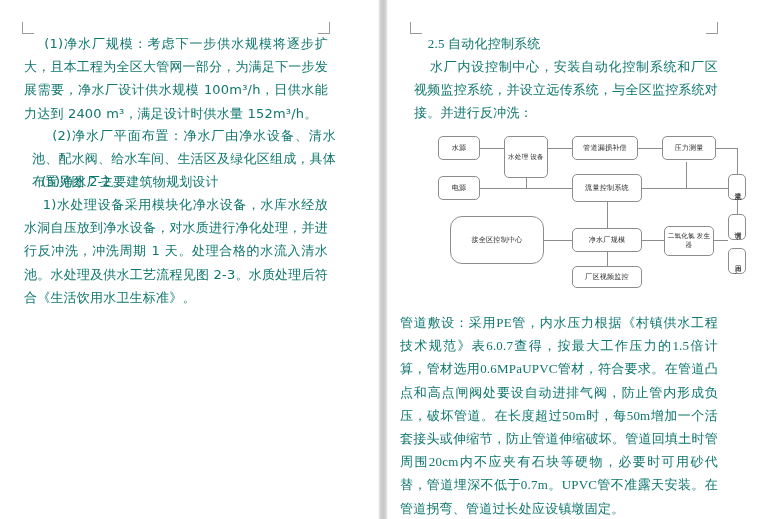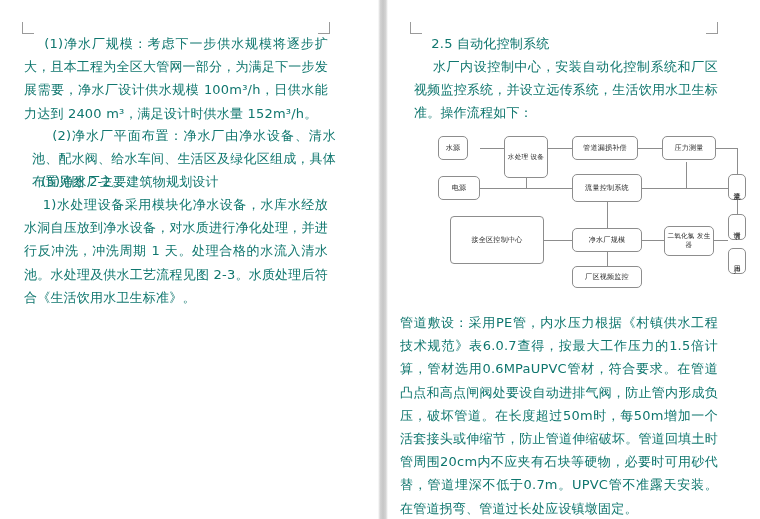--- a/index.html
+++ b/index.html
@@ -26,21 +26,21 @@
     width: 10px;
     background: linear-gradient(to right,
         #ffffff 0%, #d4d4d4 22%, #c6c6c6 50%, #d4d4d4 78%, #ffffff 100%);
   }
   .page-col {
     position: absolute;
     top: 0;
     height: 519px;
   }
   #col-left  { left: 0px;   width: 378px; }
-  #col-right { left: 388px; width: 372px; }
+  #col-right { left: 388px; width: 372px; font-family: Liberation Serif, serif; }
 
   
   .crop {
     position: absolute;
     width: 11px;
     height: 11px;
     border-color: #9a9a9a;
     border-style: solid;
   }
   .crop.tl { border-width: 0 0 1px 1px; }
@@ -118,21 +118,21 @@
 
   <div class="gutter" style="left:378px;"></div>
 
   <div class="page-col" id="col-right">
 
     <div class="crop tl" style="left:22px; top:22px;"></div>
     <div class="crop tr" style="left:318px; top:22px;"></div>
 
     <div class="body-text" style="left:26px; top:32px; width:304px;">    2.5 自动化控制系统</div>
 
-    <div class="body-text" style="left:26px; top:55px; width:304px;">    水厂内设控制中心，安装自动化控制系统和厂区视频监控系统，并设立远传系统，生活饮用水卫生标准。操作流程如下：</div>
+    <div class="body-text" style="left:26px; top:55px; width:304px;">    水厂内设控制中心，安装自动化控制系统和厂区视频监控系统，并设立远传系统，与全区监控系统对接。并进行反冲洗：</div>
 
     <div id="flowchart">
 
       <div class="fline h" style="left:66px;  top:26px; width:24px;"></div>
 
       <div class="fline h" style="left:134px; top:26px; width:24px;"></div>
 
       <div class="fline h" style="left:224px; top:26px; width:24px;"></div>
 
       <div class="fline h" style="left:302px; top:26px; width:22px;"></div>
@@ -154,34 +154,34 @@
 
       <div class="fline h" style="left:228px; top:118px; width:22px;"></div>
 
       <div class="fline h" style="left:300px; top:118px; width:14px;"></div>
 
       <div class="fline v" style="left:193px; top:130px; height:14px;"></div>
 
       <div class="fline v" style="left:323px; top:78px;  height:14px;"></div>
       <div class="fline v" style="left:323px; top:104px; height:14px;"></div>
 
-      <div class="fbox" style="left:24px;  top:14px; width:30px; height:24px;">水源</div>
+      <div class="fbox" style="left:24px;  top:14px; width:42px; height:24px;">水源</div>
 
       <div class="fbox" style="left:90px;  top:14px; width:44px; height:42px; font-size:6.6px;">水处理
 设备</div>
 
       <div class="fbox" style="left:158px; top:14px; width:66px; height:24px;">管道漏损补偿</div>
 
       <div class="fbox" style="left:248px; top:14px; width:54px; height:24px;">压力测量</div>
 
       <div class="fbox" style="left:24px;  top:54px; width:42px; height:24px;">电源</div>
 
       <div class="fbox" style="left:158px; top:52px; width:70px; height:28px;">流量控制系统</div>
 
-      <div class="fbox" style="left:36px;  top:94px; width:94px; height:48px; border-radius:4px;">接全区控制中心</div>
+      <div class="fbox" style="left:36px;  top:94px; width:94px; height:48px; border-radius:12px;">接全区控制中心</div>
 
       <div class="fbox" style="left:158px; top:106px; width:70px; height:24px;">净水厂规模</div>
 
       <div class="fbox" style="left:250px; top:104px; width:50px; height:30px; font-size:6.6px;">二氧化氯
 发生器</div>
 
       <div class="fbox" style="left:158px; top:144px; width:70px; height:22px;">厂区视频监控</div>
 
       <div class="fbox vert" style="left:314px; top:52px; width:18px; height:26px;">流量</div>
 

